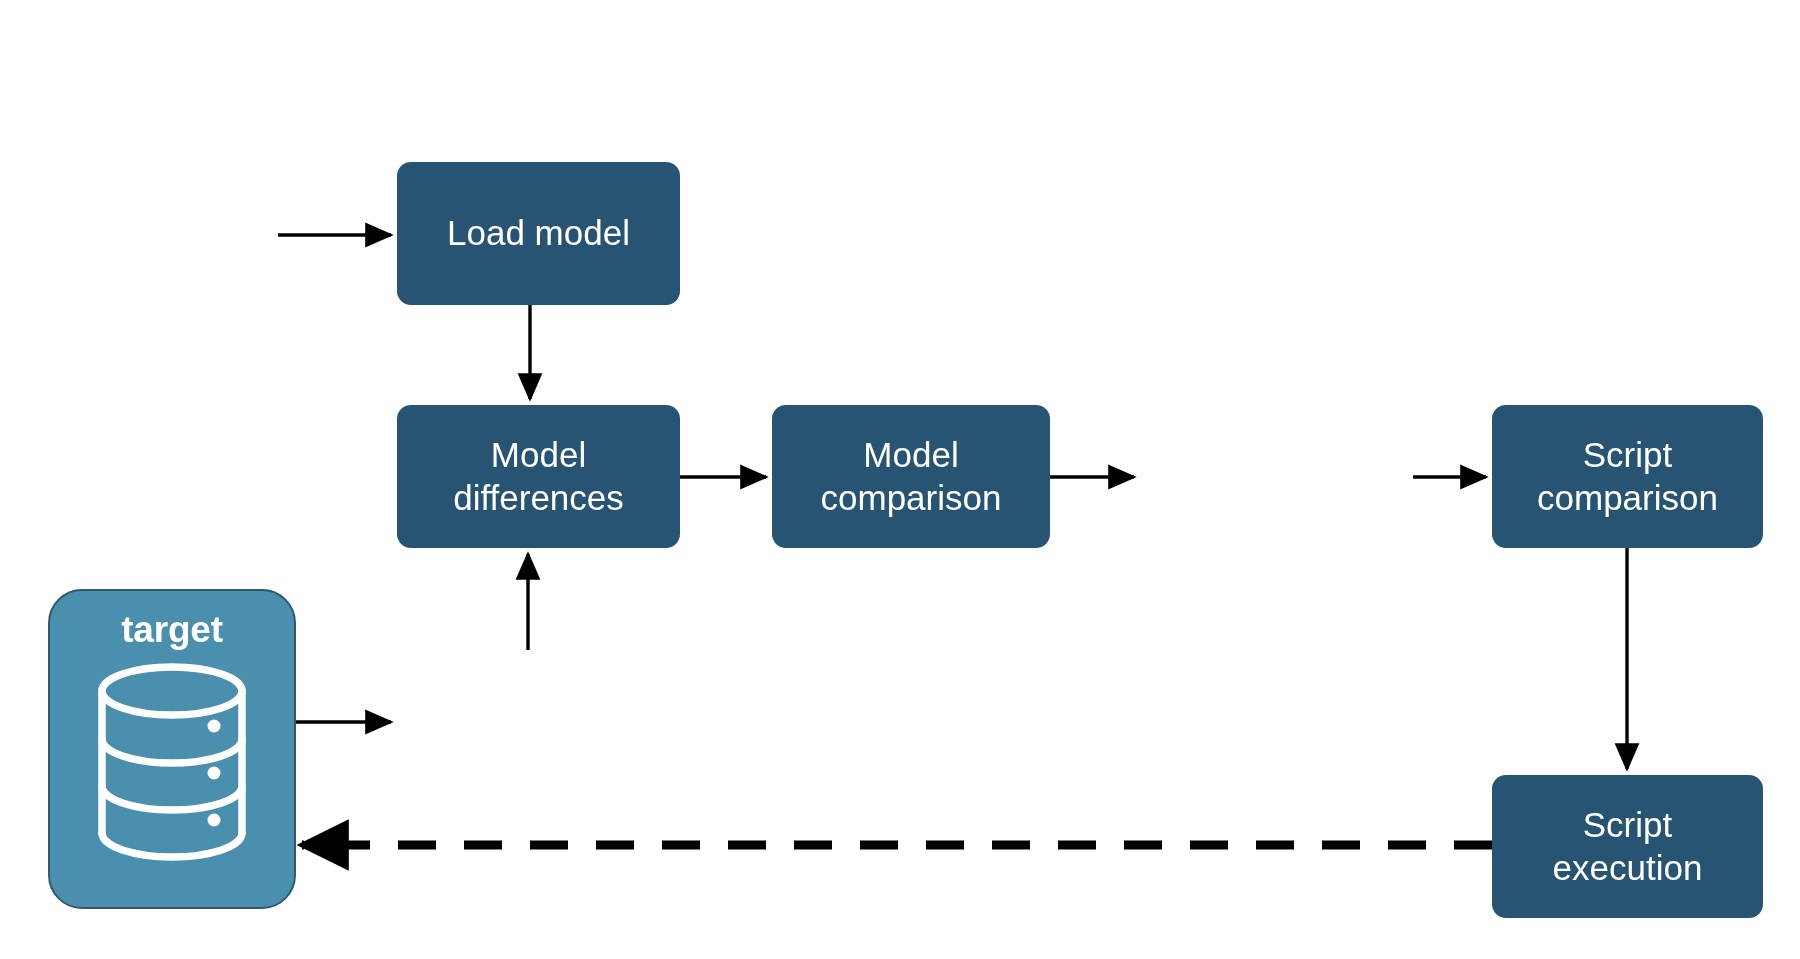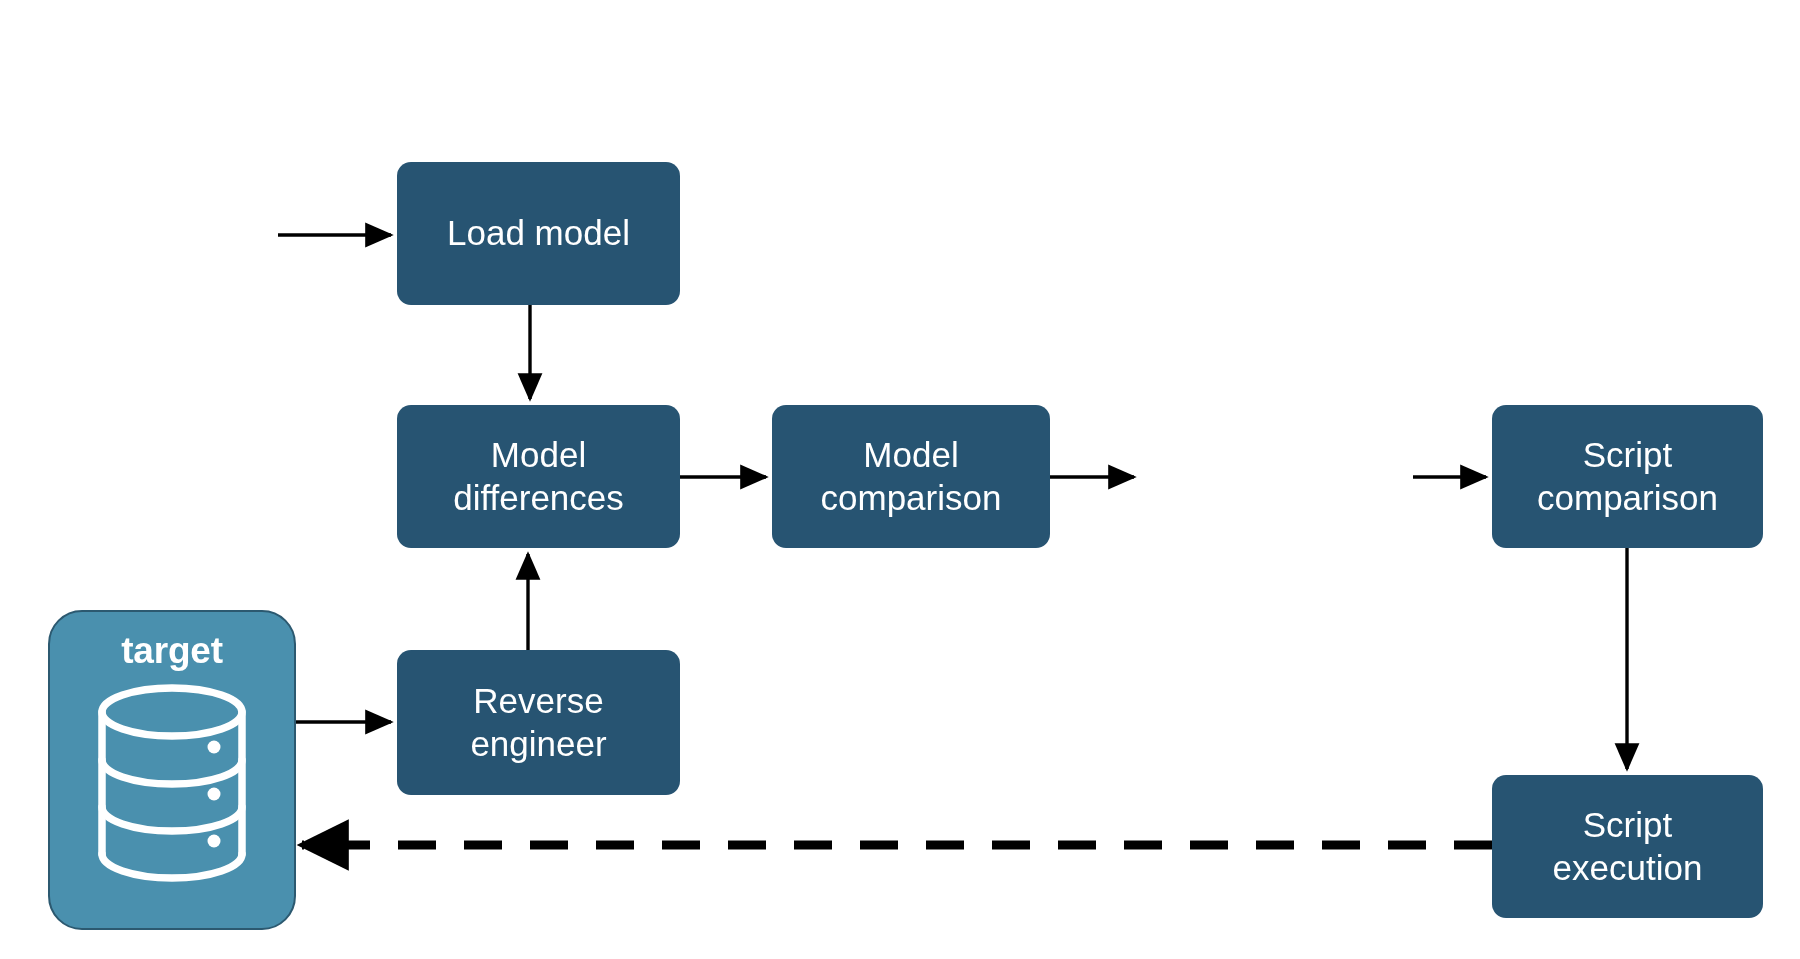--- a/index.html
+++ b/index.html
@@ -97,21 +97,21 @@
     <line x1="1050" y1="477" x2="1134" y2="477" stroke="#000000" stroke-width="3.4" marker-end="url(#arrowhead)"></line>
 
     <line x1="1413" y1="477" x2="1486" y2="477" stroke="#000000" stroke-width="3.4" marker-end="url(#arrowhead)"></line>
 
     <line x1="1627" y1="548" x2="1627" y2="769" stroke="#000000" stroke-width="3.4" marker-end="url(#arrowhead)"></line>
 
     <line x1="1492" y1="845" x2="302" y2="845" stroke="#000000" stroke-width="9" stroke-dasharray="38 28" marker-end="url(#arrowhead-fat)"></line>
   </svg>
 
 
-  <div class="endpoint-card" style="left:48px; top:610px; width:248px; height:320px; padding-top:20px;">
+  <div class="endpoint-card" style="left:48px; top:589px; width:248px; height:320px; padding-top:20px;">
     <div class="endpoint-title" style="font-size:37px;">target</div>
     <span class="endpoint-icon" style="margin-top:14px;">
       <svg width="152" height="202" viewBox="0 0 152 202" xmlns="http://www.w3.org/2000/svg" fill="none" stroke="#ffffff" stroke-width="7.5" stroke-linejoin="round" stroke-linecap="round">
 
         <ellipse cx="76" cy="29" rx="70" ry="24"></ellipse>
 
         <path d="M6 29 L6 171"></path>
         <path d="M146 29 L146 171"></path>
 
         <path d="M6 171 A70 24 0 0 0 146 171"></path>
@@ -147,26 +147,20 @@
   </div>
 
 
   <div class="process-box" style="left:1492px; top:405px; width:271px; height:143px;">
     <div>
       <span>Script</span>
       <span>comparison</span>
     </div>
   </div>
 
-  <div class="process-box" style="left:397px; top:650px; width:283px; height:145px;">
-    <div>
-      <span>Reverse</span>
-      <span>engineer</span>
-    </div>
-  </div>
 
   <div class="process-box" style="left:1492px; top:775px; width:271px; height:143px;">
     <div>
       <span>Script</span>
       <span>execution</span>
     </div>
   </div>
 
 </div>
 

